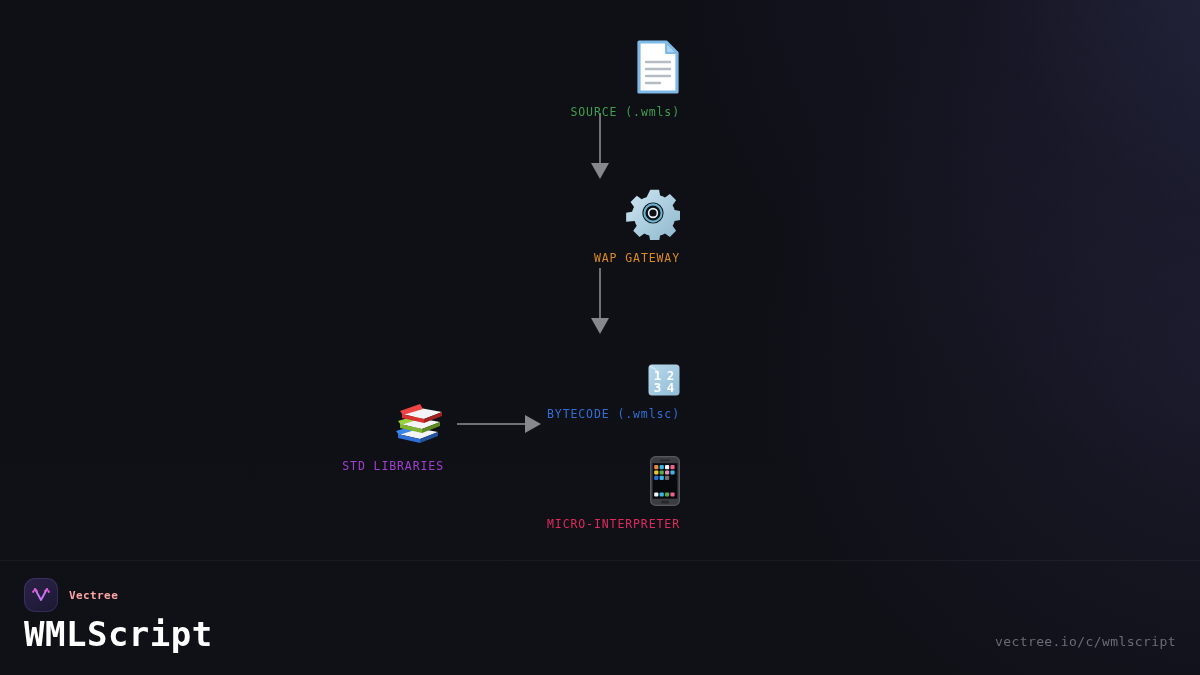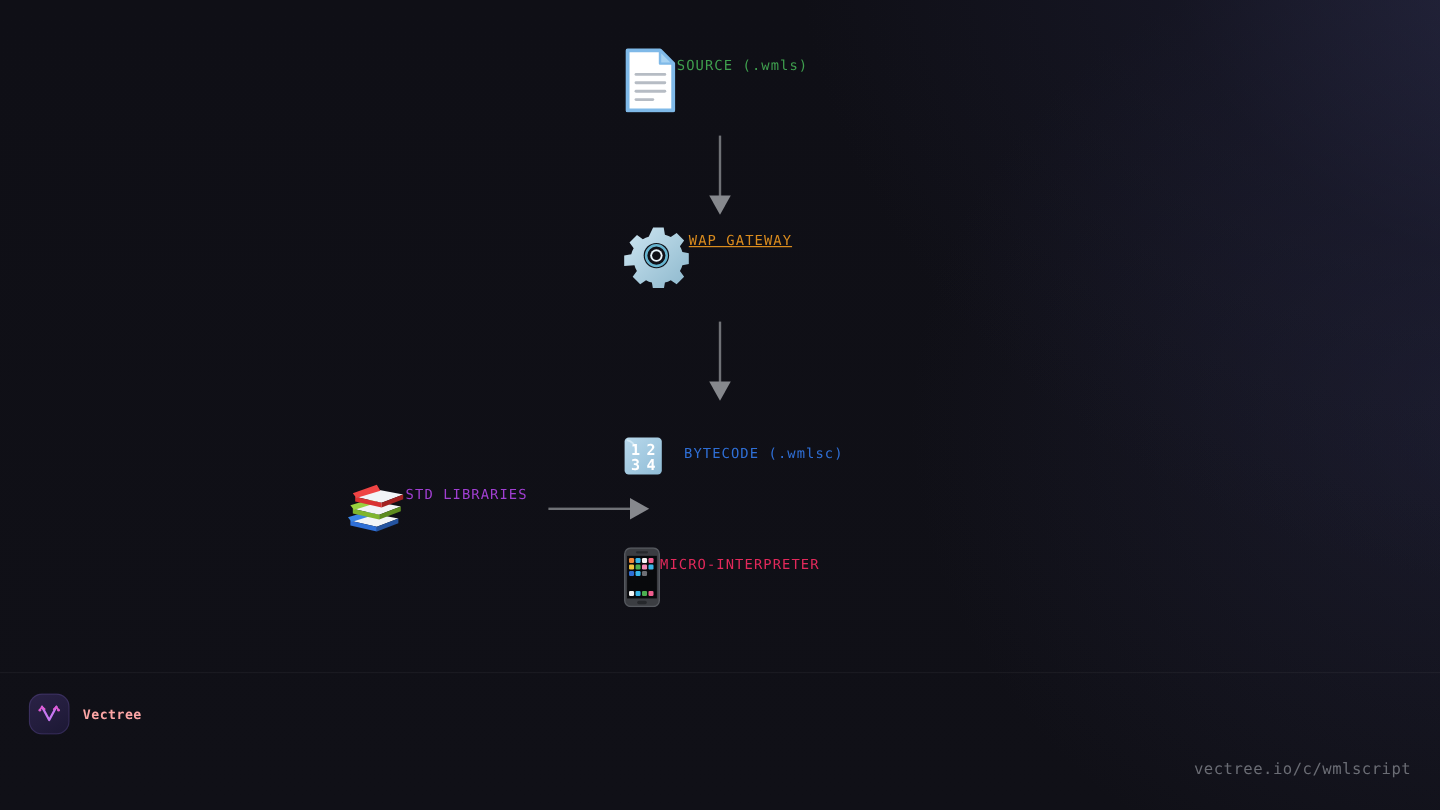--- a/index.html
+++ b/index.html
@@ -13,21 +13,21 @@
     position:absolute; inset:0;
     background:
       radial-gradient(ellipse 900px 760px at 112% -12%, rgba(60,62,105,0.55) 0%, rgba(35,36,64,0.30) 42%, rgba(15,15,22,0) 76%),
       radial-gradient(ellipse 700px 600px at 104% 52%, rgba(44,45,78,0.38) 0%, rgba(15,15,22,0) 70%),
       linear-gradient(180deg,#0f0f16 0%,#101017 100%);
     pointer-events:none;
   }
   #stage { position:absolute; inset:0; }
 
   
-  .node { position:absolute; display:flex; flex-direction:row; align-items:flex-start; }
+  .node { position:absolute; display:flex; flex-direction:column; align-items:flex-end; }
   .node-icon { display:block; }
   .node-label {
     margin-top:7px; font-size:11.5px; letter-spacing:0.9px; white-space:nowrap;
     font-family:"DejaVu Sans Mono","Liberation Mono",monospace;
   }
 
   
   .edge { position:absolute; }
   .edge-line-v { position:absolute; width:2px; background:#6f7176; }
   .edge-line-h { position:absolute; height:2px; background:#6f7176; }
@@ -115,21 +115,21 @@
           </linearGradient>
         </defs>
         <path fill="url(#gearGrad)" d="
           M22.2 2 h9.6 l1.1 6.4 a19.6 19.6 0 0 1 5.3 2.2 l5.3-3.8 6.8 6.8 -3.8 5.3 a19.6 19.6 0 0 1 2.2 5.3 l6.4 1.1 v9.6 l-6.4 1.1 a19.6 19.6 0 0 1 -2.2 5.3 l3.8 5.3 -6.8 6.8 -5.3-3.8 a19.6 19.6 0 0 1 -5.3 2.2 l-1.1 6.4 h-9.6 l-1.1-6.4 a19.6 19.6 0 0 1 -5.3-2.2 l-5.3 3.8 -6.8-6.8 3.8-5.3 a19.6 19.6 0 0 1 -2.2-5.3 L-4 36.8 v-9.6 l6.4-1.1 a19.6 19.6 0 0 1 2.2-5.3 L0.8 15.5 l6.8-6.8 5.3 3.8 a19.6 19.6 0 0 1 5.3-2.2 z" transform="translate(2,0) scale(0.92) translate(2,2)"></path>
         <circle cx="27" cy="27" r="10.6" fill="#0f0f16"></circle>
         <circle cx="27" cy="27" r="8.6" fill="none" stroke="#66b4cf" stroke-width="2.1"></circle>
         <circle cx="27" cy="27" r="5.2" fill="#e8f4fa"></circle>
         <circle cx="27" cy="27" r="3.6" fill="#0f0f16"></circle>
       </svg>
     </span>
-    <span class="node-label" style="color:#d98b1e;text-decoration:underline;">WAP GATEWAY</span>
+    <span class="node-label" style="color:#d98b1e;">WAP GATEWAY</span>
   </div>
 
   <div class="node" style="left:520px; top:364px; width:160px;">
     <span class="node-icon">
       <svg width="32" height="32" viewBox="0 0 32 32">
         <defs>
           <linearGradient id="bcGrad" x1="0" y1="0" x2="1" y2="1">
             <stop offset="0%" stop-color="#b9d9ec"></stop>
             <stop offset="100%" stop-color="#8fbcd6"></stop>
           </linearGradient>
@@ -210,15 +210,16 @@
         <path d="M5 5 L11 16 L17 5" fill="none" stroke="#c678f0" stroke-width="1.9" stroke-linecap="round" stroke-linejoin="round"></path>
         <path d="M5 5 L3.3 7.6 M5 5 L7.2 7" fill="none" stroke="#e05ad6" stroke-width="1.5" stroke-linecap="round"></path>
         <path d="M17 5 L18.7 7.6 M17 5 L14.8 7" fill="none" stroke="#e05ad6" stroke-width="1.5" stroke-linecap="round"></path>
         <circle cx="3.2" cy="7.8" r="1.1" fill="#e05ad6"></circle>
         <circle cx="18.8" cy="7.8" r="1.1" fill="#e05ad6"></circle>
       </svg>
     </span>
     <span id="brand-name">Vectree</span>
   </div>
 
+  <div id="page-title">WMLScript</div>
 
   <div id="footer-url">vectree.io/c/wmlscript</div>
 </div>
 
 </body></html>

